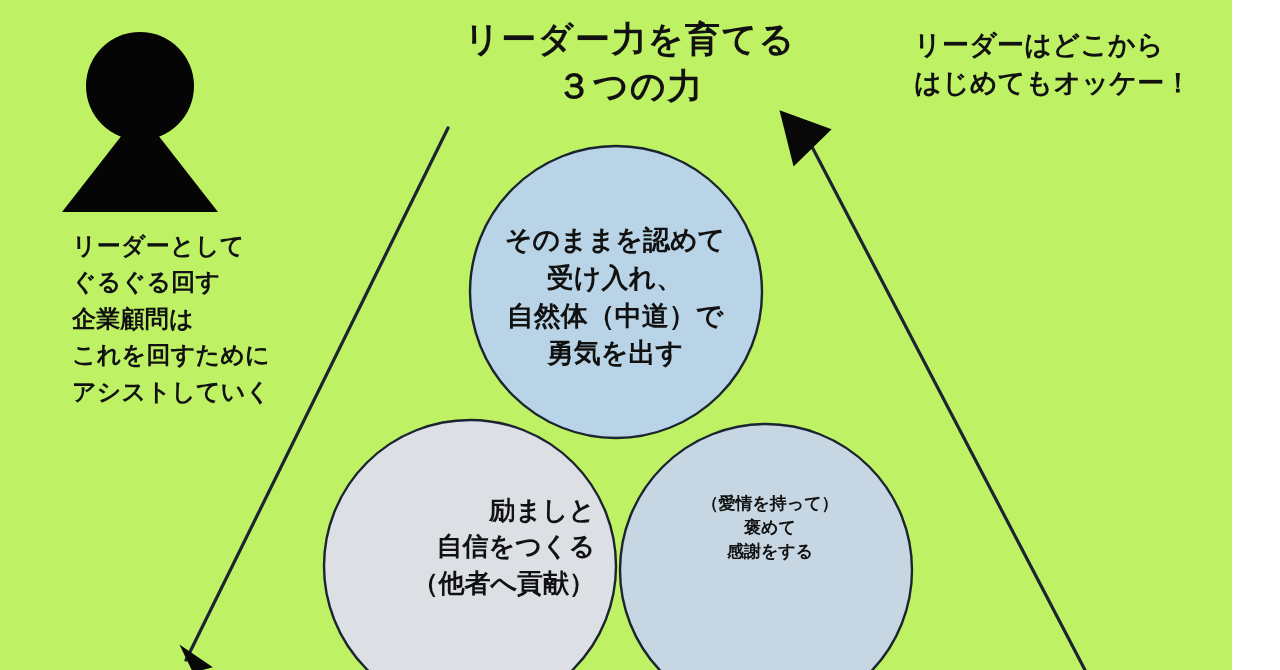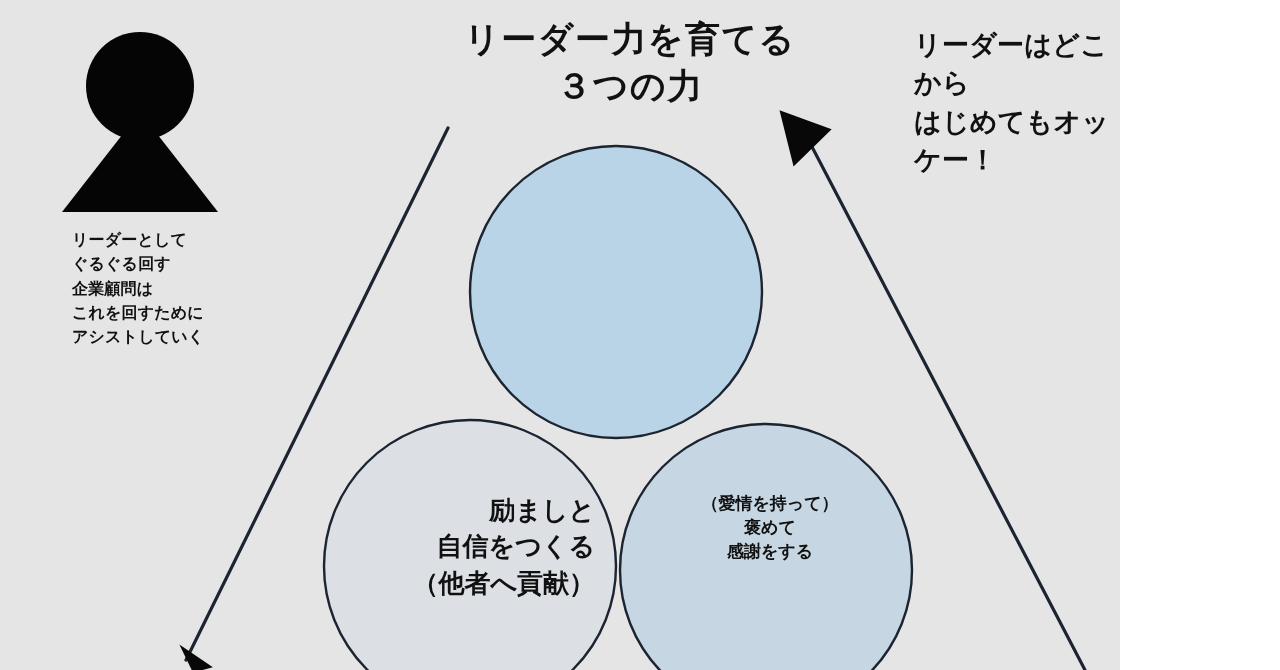--- a/index.html
+++ b/index.html
@@ -61,21 +61,21 @@
   #note-right-2 {
     left: 914px;
     top: 140px;
     font-size: 27px;
     line-height: 1.42;
     letter-spacing: 0.01em;
   }
   #note-left {
     left: 72px;
     top: 228px;
-    font-size: 16px;
+    font-size: 24px;
     line-height: 1.52;
     letter-spacing: 0.01em;
   }
 
   
   .circle-label {
     position: absolute;
     text-align: center;
     font-weight: bold;
     white-space: pre-line;
@@ -100,21 +100,21 @@
     left: 645px;
     top: 492px;
     width: 250px;
     font-size: 17px;
     line-height: 1.40;
   }
 </style>
 </head>
 <body>
 
-<div id="canvas" style="width: 1120px; height: 670px; background: #e5e5e5;">
+<div id="canvas" style="width: 1232px; height: 670px; background: #bef264;">
 
   <svg class="layer" id="art-layer" viewBox="0 0 1280 670">
 
     <g>
       <circle cx="140" cy="86" r="54" fill="#050505"></circle>
       <path d="M140 112 L218 212 L62 212 Z" fill="#050505"></path>
     </g>
 
     <line x1="448" y1="128" x2="186" y2="660" stroke="#1b2430" stroke-width="3.2" stroke-linecap="round"></line>
     <line x1="798" y1="120" x2="1085" y2="670" stroke="#1b2430" stroke-width="3.2" stroke-linecap="round"></line>
@@ -133,20 +133,24 @@
   <div class="side-note" id="note-right-1">リーダーはどこから
 はじめてもオッケー！</div>
 
 
   <div class="side-note" id="note-left">リーダーとして
 ぐるぐる回す
 企業顧問は
 これを回すために
 アシストしていく</div>
 
+  <div class="circle-label" id="label-top">そのままを認めて
+受け入れ、
+自然体（中道）で
+勇気を出す</div>
 
   <div class="circle-label" id="label-left">励ましと
 自信をつくる
 （他者へ貢献）</div>
 
   <div class="circle-label" id="label-right">（愛情を持って）
 褒めて
 感謝をする</div>
 
 </div>

